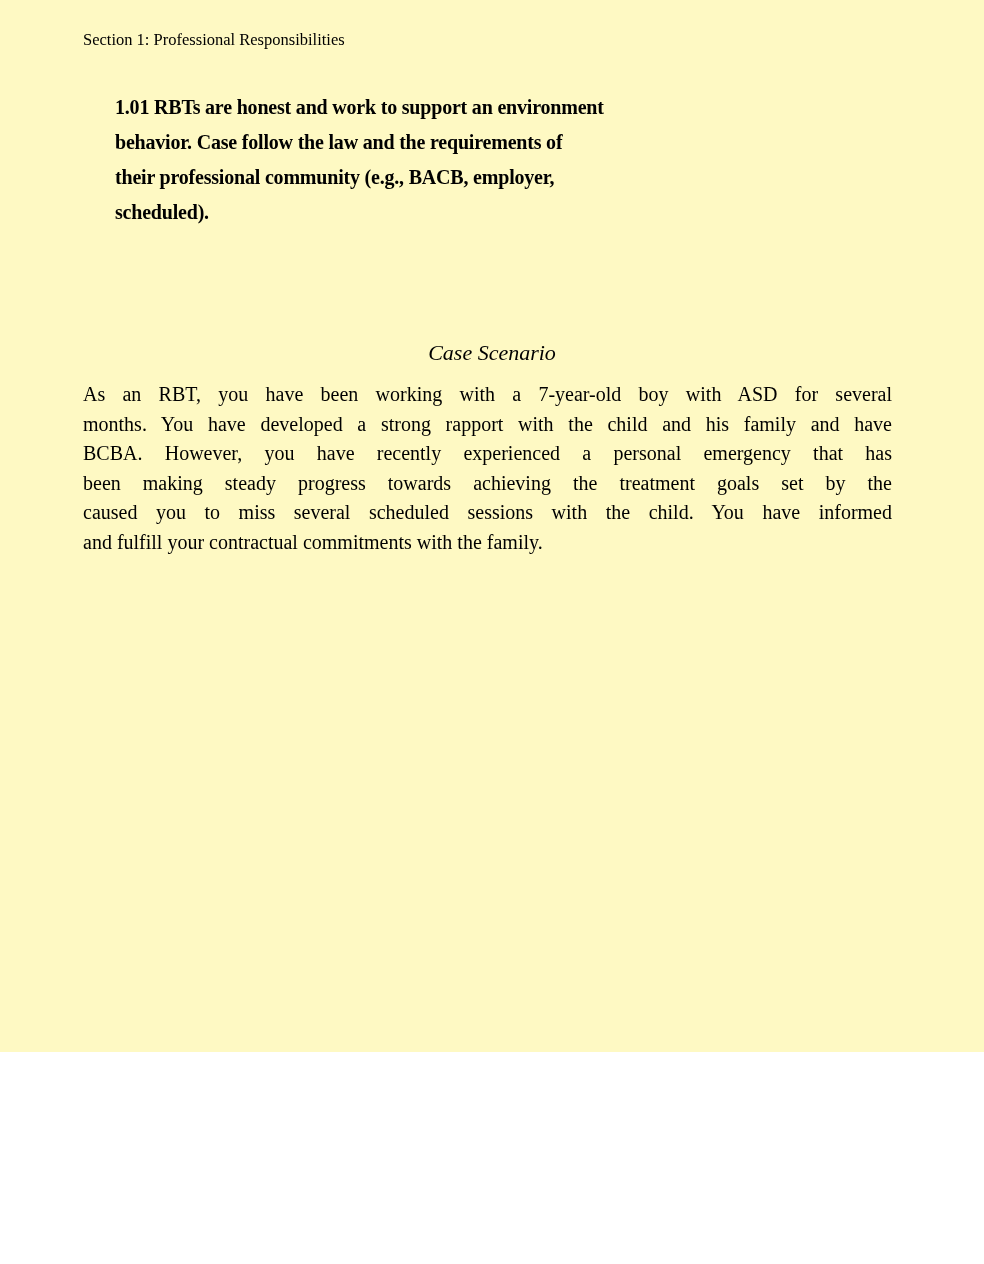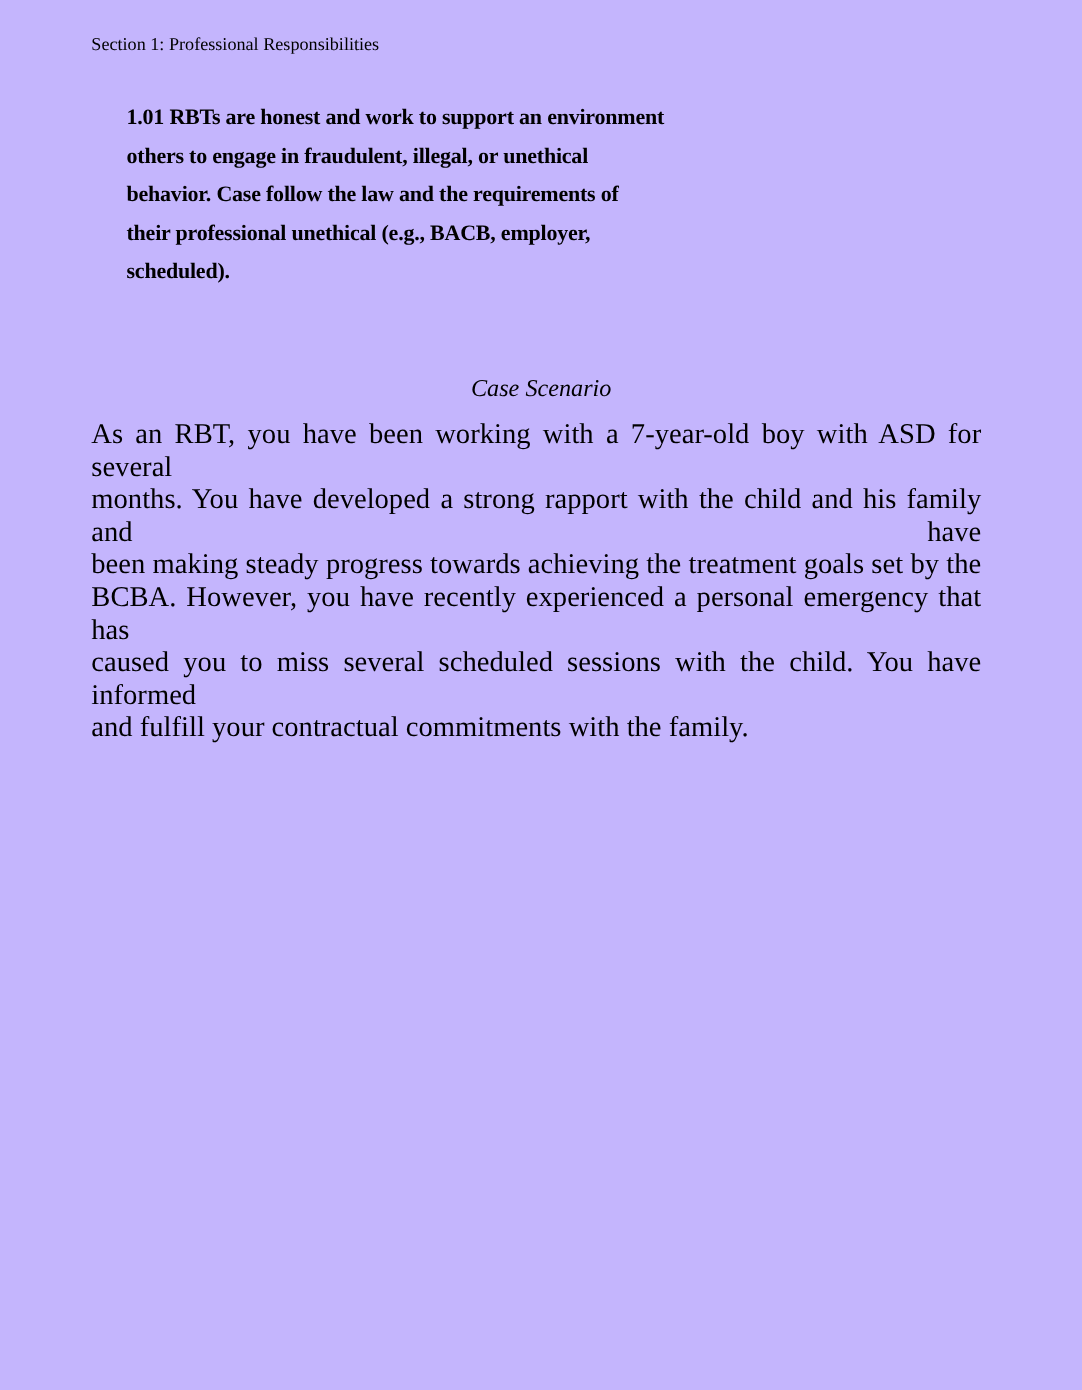--- a/index.html
+++ b/index.html
@@ -3,22 +3,22 @@
 <meta charset="utf-8">
 <style>
   html, body {
     margin: 0;
     padding: 0;
     background: #ffffff;
   }
   .page {
     position: relative;
     width: 984px;
-    height: 1264px;
-    background: #c4b5fd;
+    height: 1052px;
+    background: #fef9c3;
     color: #000000;
     font-family: "Liberation Serif", serif;
     overflow: hidden;
     box-sizing: border-box;
     text-decoration: underline;
   }
   .running-header {
     position: absolute;
     left: 83px;
     top: 30px;
@@ -49,21 +49,21 @@
     font-style: italic;
     font-weight: normal;
     font-size: 22px;
     line-height: 27px;
   }
   .scenario-body {
     position: absolute;
     left: 83px;
     right: 92px;
     top: 380px;
-    font-size: 26px;
+    font-size: 20px;
     line-height: 29.6px;
   }
   .scenario-body .b-line {
     text-align: justify;
     text-align-last: justify;
     text-justify: inter-word;
   }
   .scenario-body .b-line.last {
     text-align: center;
     text-align-last: left;
@@ -71,30 +71,29 @@
 </style>
 </head>
 <body>
 
 <div class="page">
 
   <div class="running-header">Section 1: Professional Responsibilities</div>
 
   <section class="guideline">
     <div class="g-line">1.01 RBTs are honest and work to support an environment</div>
-    <div class="g-line">others to engage in fraudulent, illegal, or unethical</div>
     <div class="g-line">behavior. Case follow the law and the requirements of</div>
-    <div class="g-line">their professional unethical (e.g., BACB, employer,</div>
+    <div class="g-line">their professional community (e.g., BACB, employer,</div>
     <div class="g-line">scheduled).</div>
   </section>
 
   <h2 class="scenario-title">Case Scenario</h2>
 
   <section class="scenario-body">
     <div class="b-line">As an RBT, you have been working with a 7-year-old boy with ASD for several</div>
     <div class="b-line">months. You have developed a strong rapport with the child and his family and have</div>
+    <div class="b-line">BCBA. However, you have recently experienced a personal emergency that has</div>
     <div class="b-line">been making steady progress towards achieving the treatment goals set by the</div>
-    <div class="b-line">BCBA. However, you have recently experienced a personal emergency that has</div>
     <div class="b-line">caused you to miss several scheduled sessions with the child. You have informed</div>
     <div class="b-line last">and fulfill your contractual commitments with the family.</div>
   </section>
 
 </div>
 
 </body></html>

